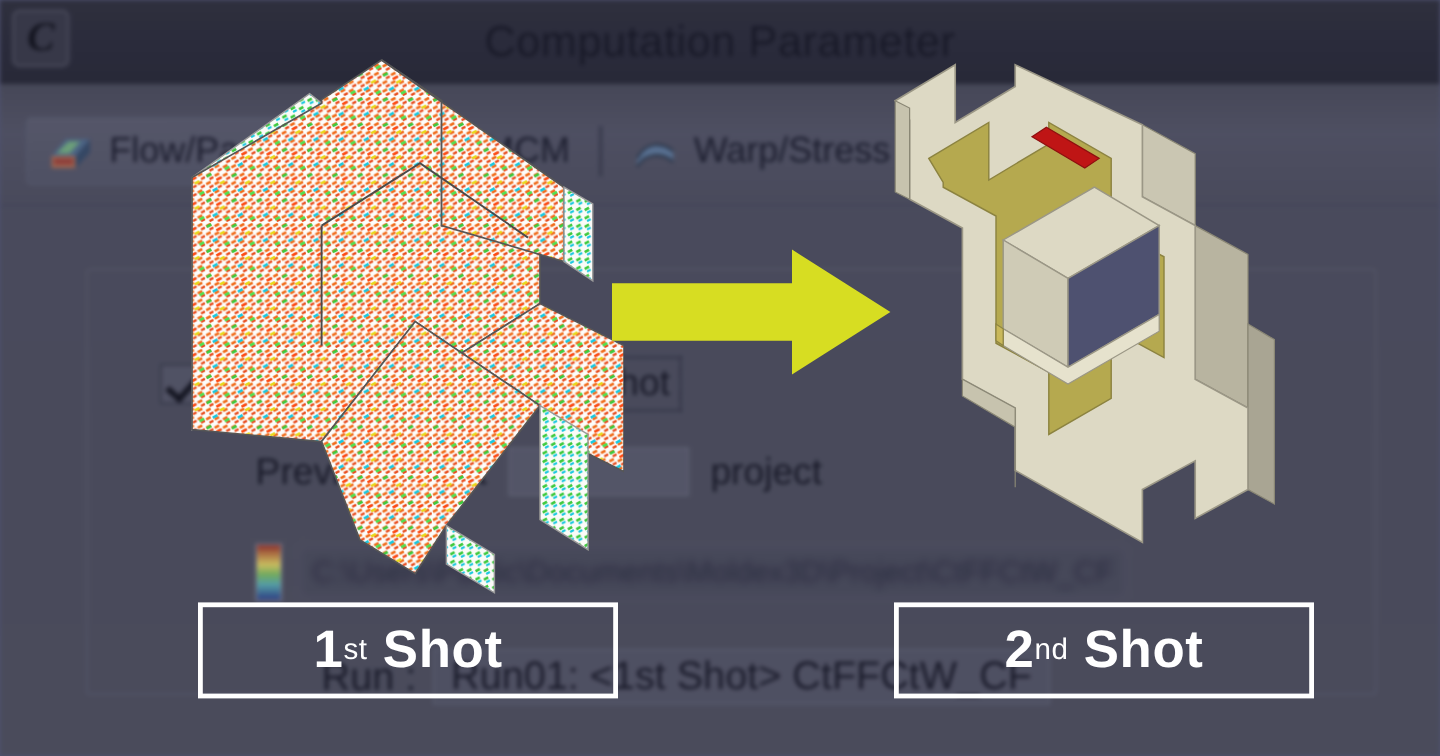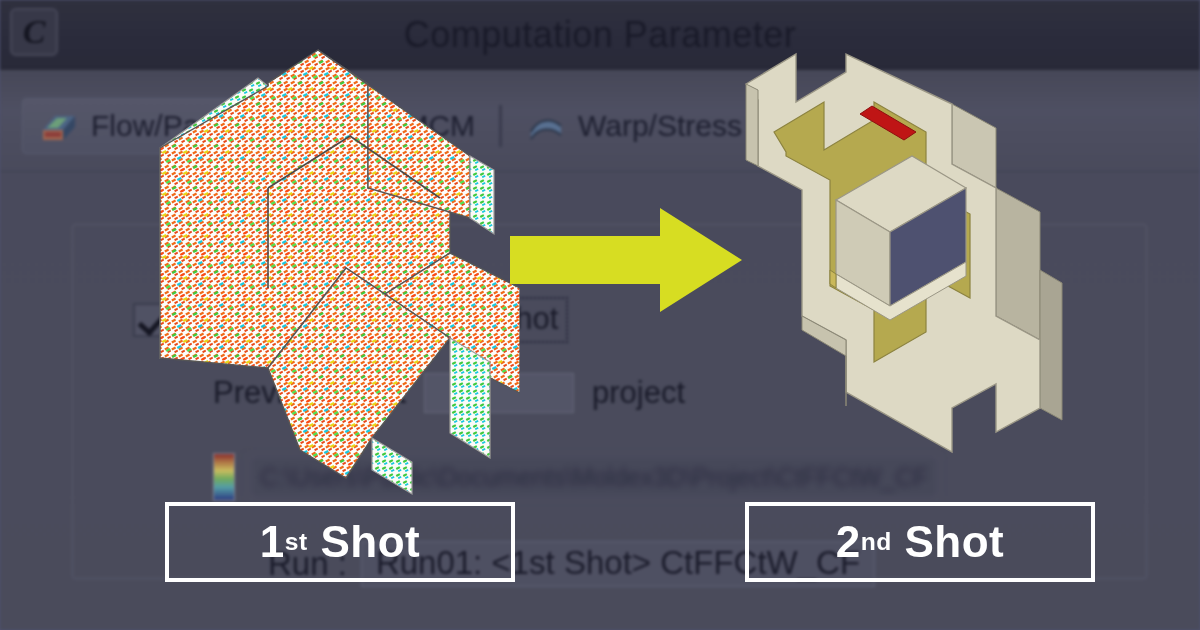--- a/index.html
+++ b/index.html
@@ -166,21 +166,21 @@
   .shot-label {
     position: absolute;
     border: 4px solid #ffffff;
     color: #ffffff;
     font-size: 44px;
     font-weight: bold;
     display: flex; align-items: center; justify-content: center;
     letter-spacing: 0.5px;
     background: transparent;
   }
-  .shot-label sup { font-size: 0.56em; vertical-align: super; font-weight: bold; }
+  .shot-label sup { font-size: 0.56em; vertical-align: super; font-weight: normal; }
 </style>
 </head>
 <body>
 
 <div id="stage">
 
   <div id="app-window">
 
     <div class="titlebar">
       <div class="app-logo">C</div>

